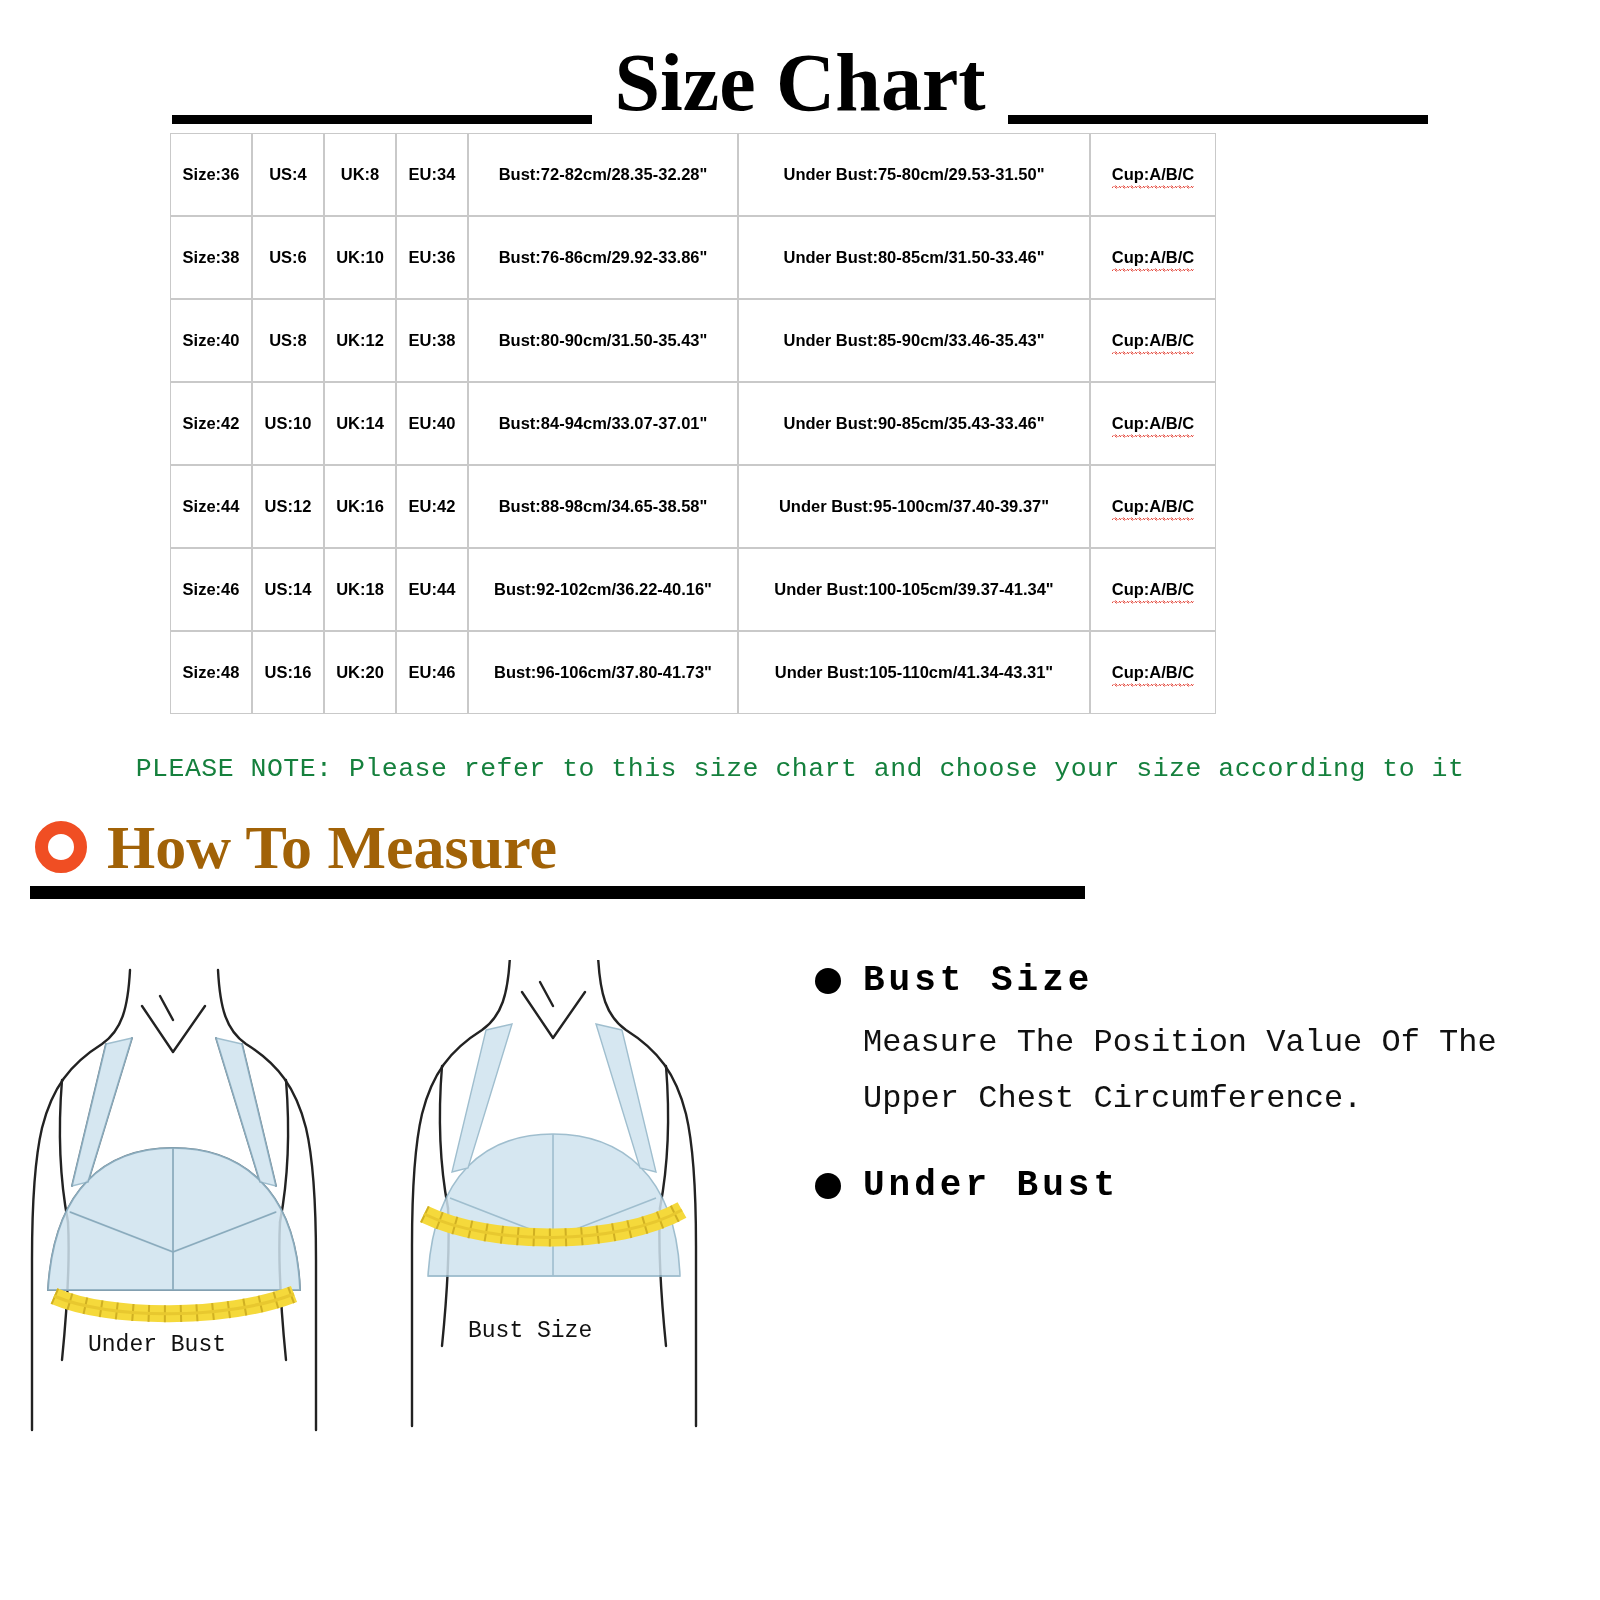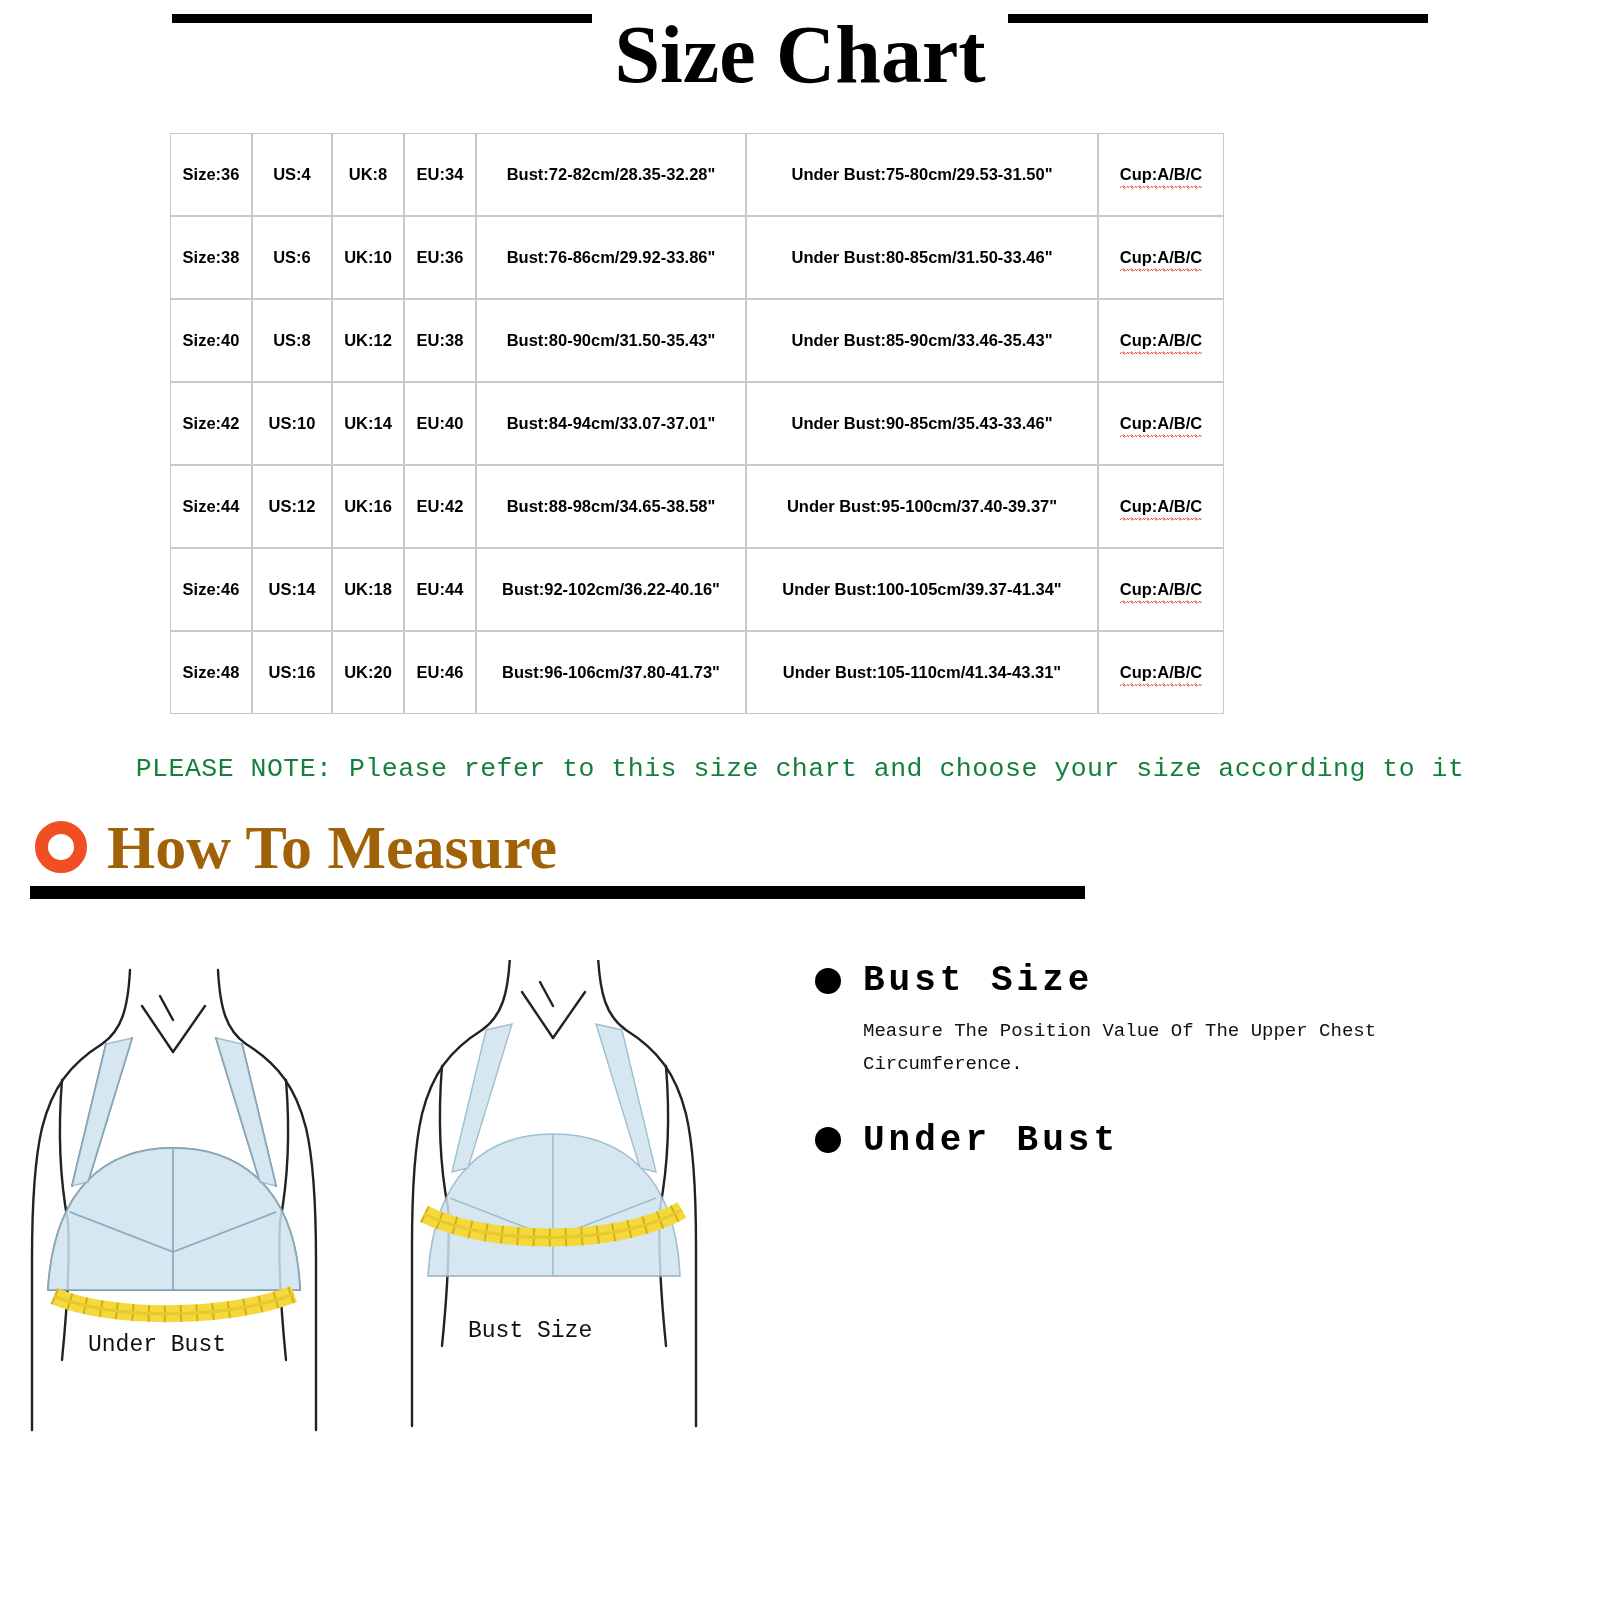--- a/index.html
+++ b/index.html
@@ -11,21 +11,21 @@
     overflow: hidden;
   }
   .page { position: relative; width: 1600px; height: 1600px; }
 
   
   .title-row {
     position: absolute;
     top: 14px; left: 0; width: 1600px;
     height: 110px;
     display: flex;
-    align-items: flex-start;
+    align-items: flex-end;
     justify-content: center;
   }
   .title-rule {
     height: 9px;
     background: #000;
     flex: 0 0 auto;
   }
   .title-rule.left { width: 420px; margin-right: 22px; }
   .title-rule.right { width: 420px; margin-left: 22px; }
   .title-text {
@@ -55,21 +55,21 @@
     height: 83px;
     text-align: center;
     vertical-align: middle;
     font-size: 16.5px;
     font-weight: 700;
     color: #000;
     padding: 2px 4px;
     white-space: nowrap;
   }
   td.c-size { width: 82px; }
-  td.c-us   { width: 80px; }
+  td.c-us   { width: 72px; }
   td.c-uk   { width: 72px; }
   td.c-eu   { width: 72px; margin-left: 29px; }
   td.c-bust { width: 270px; }
   td.c-under{ width: 352px; }
   td.c-cup  { width: 126px; }
   .squiggle {
     display: inline-block;
     position: relative;
   }
   .squiggle::after {
@@ -173,21 +173,21 @@
   .info-title {
     font-family: "Liberation Mono", monospace;
     font-weight: 700;
     font-size: 36px;
     letter-spacing: 4px;
     color: #000;
     white-space: nowrap;
   }
   .info-body {
     font-family: "Liberation Mono", monospace;
-    font-size: 19px;
+    font-size: 32px;
     line-height: 1.75;
     color: #111;
     margin-left: 48px;
     max-width: 680px;
   }
 </style>
 </head>
 <body>
 
 <div class="page">

